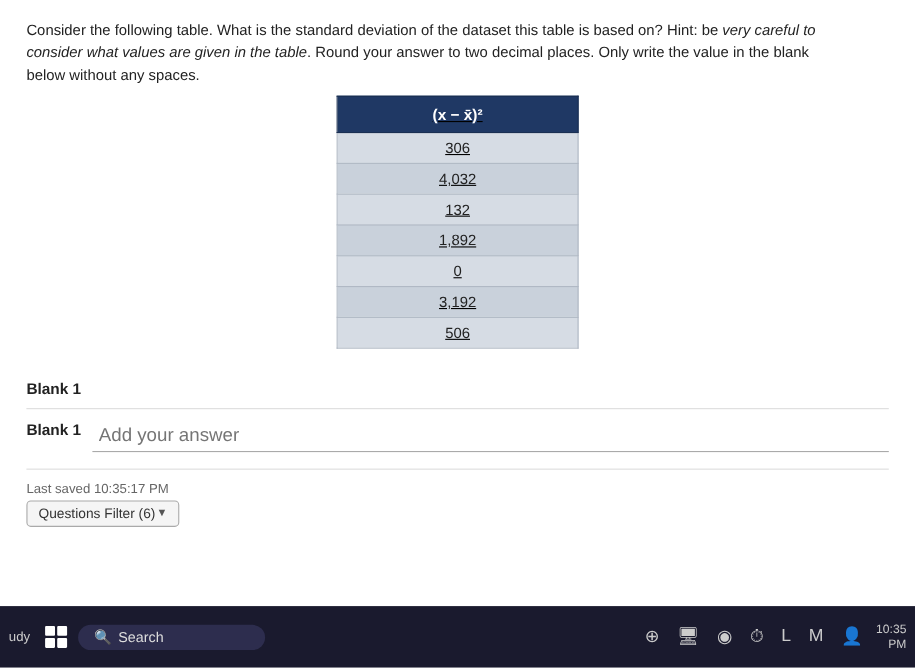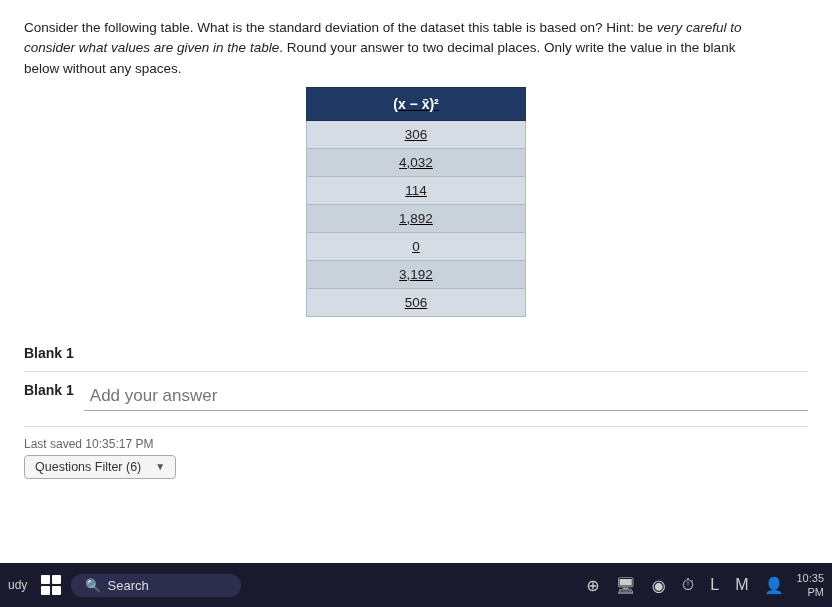--- a/index.html
+++ b/index.html
@@ -104,38 +104,38 @@
 
     .last-saved {
       font-size: 12px;
       color: #666;
       margin-bottom: 4px;
     }
 
     .questions-filter-btn {
       display: inline-flex;
       align-items: center;
-      gap: 14px;
+      gap: 1px;
       border: 1px solid #aaa;
       background: #f5f5f5;
       border-radius: 4px;
       padding: 4px 10px;
       font-size: 12.5px;
       color: #333;
       cursor: pointer;
     }
 
     .questions-filter-btn .chevron {
       font-size: 10px;
       color: #555;
     }
 
     
     .taskbar {
-      height: 44px;
+      height: 56px;
       background: #1a1a2e;
       display: flex;
       align-items: center;
       padding: 0 8px;
       gap: 6px;
       flex-shrink: 0;
     }
 
     .taskbar-left {
       display: flex;
@@ -235,21 +235,21 @@
         </tr>
       </thead>
       <tbody>
         <tr>
           <td>306</td>
         </tr>
         <tr>
           <td>4,032</td>
         </tr>
         <tr>
-          <td>114</td>
+          <td>132</td>
         </tr>
         <tr>
           <td>1,892</td>
         </tr>
         <tr>
           <td>0</td>
         </tr>
         <tr>
           <td>3,192</td>
         </tr>

